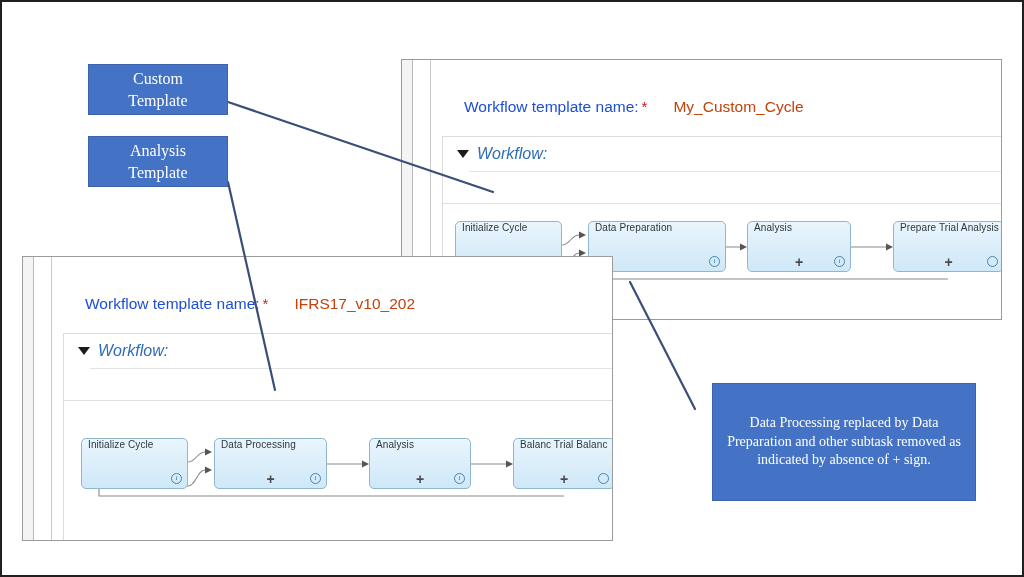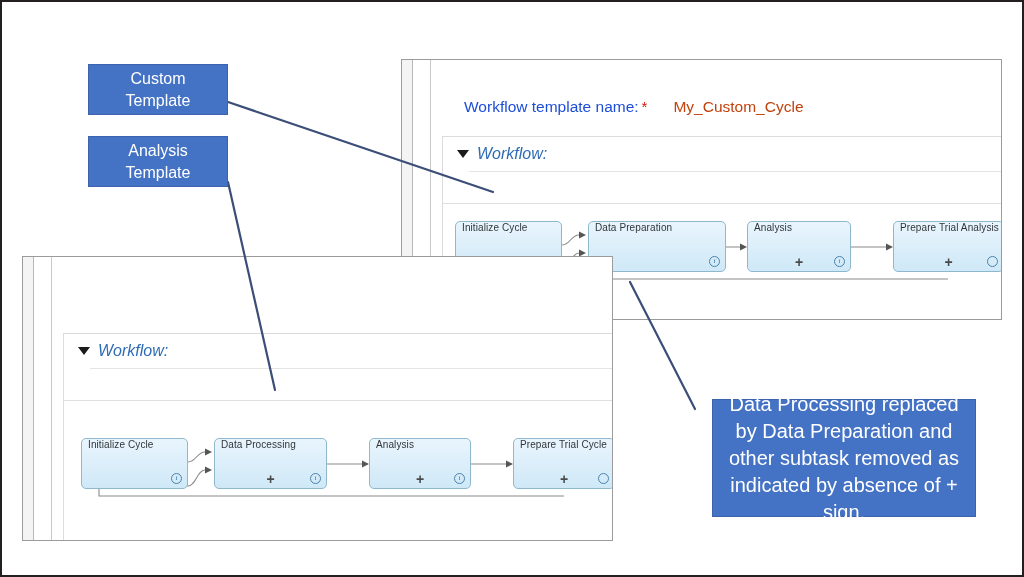--- a/index.html
+++ b/index.html
@@ -155,23 +155,24 @@
     position: absolute;
     background: #4472c4;
     border: 1px solid #3c63ab;
     color: #ffffff;
     display: flex;
     align-items: center;
     justify-content: center;
     text-align: center;
     box-sizing: border-box;
     line-height: 1.35;
+    font-family: Liberation Serif, serif;
   }
   .callout.small { font-size: 16px; }
-  .callout.note  { font-size: 20px; padding: 4px 4px; margin-top: 16px; }
+  .callout.note  { font-size: 14px; padding: 4px 4px; }
 
   .leader {
     position: absolute;
     overflow: visible;
     pointer-events: none;
   }
 </style>
 </head>
 <body>
 
@@ -237,20 +238,23 @@
         </div>
       </div>
     </div>
   </div>
 
   <div class="app-panel" style="left:20px; top:254px; width:591px; height:285px;">
     <div class="panel-gutter-a"></div>
     <div class="panel-gutter-b"></div>
     <div class="panel-body">
 
+      <div class="form-row" style="top:38px;">
+        <span class="form-label">Workflow template name:</span><span class="req-star">*</span><span class="form-value">IFRS17_v10_202</span>
+      </div>
 
       <div class="section-card" style="left:10px; top:76px; width:551px; height:209px;">
         <div class="section-head">
           <span class="caret"></span>
           <span class="section-title">Workflow:</span>
         </div>
         <div class="section-rule"></div>
         <div class="section-rule2" style="top:66px;"></div>
 
         <div class="wf-area" style="left:0; top:100px; width:551px; height:109px;">
@@ -282,21 +286,21 @@
             <span class="task-info">i</span>
           </div>
 
           <div class="task" style="left:305px; top:4px; width:102px; height:51px;">
             <span class="task-label">Analysis</span>
             <span class="task-plus">+</span>
             <span class="task-info">i</span>
           </div>
 
           <div class="task" style="left:449px; top:4px; width:102px; height:51px;">
-            <span class="task-label">Prepare Trial Cycle</span>
+            <span class="task-label">Balanc Trial Balanc</span>
             <span class="task-plus">+</span>
             <span class="task-info"></span>
           </div>
         </div>
       </div>
     </div>
   </div>
 
   <svg class="leader" style="left:0; top:0;" width="1024" height="577" viewBox="0 0 1024 577">
     <g stroke="#3B4E77" stroke-width="2.2" fill="none" stroke-linecap="round">

